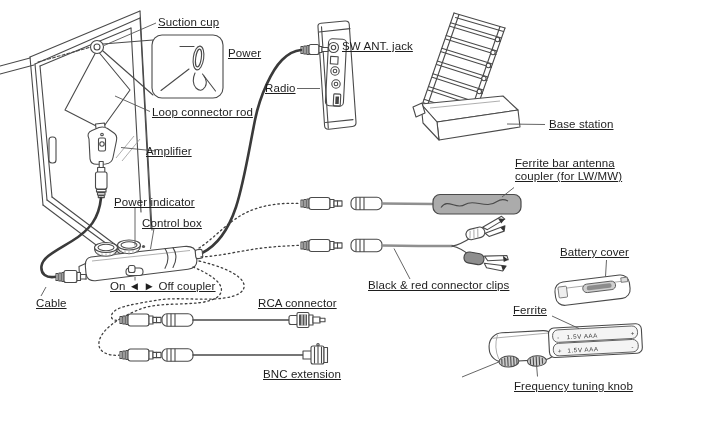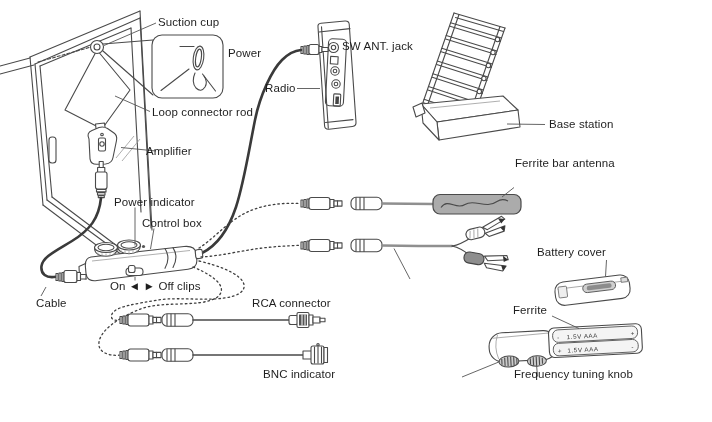--- a/index.html
+++ b/index.html
@@ -1,20 +1,20 @@
 <!DOCTYPE html>
 <html><head>
 <meta charset="utf-8">
 <style>
   html,body{margin:0;padding:0;background:#fff;}
   .stage{position:relative;width:712px;height:422px;background:#ffffff;overflow:hidden;
          font-family:"Liberation Sans",sans-serif;}
   .stage svg{position:absolute;left:0;top:0;}
   .lbl{position:absolute;font-size:11.5px;line-height:12px;color:#1e1e1e;white-space:nowrap;
-       letter-spacing:.1px;z-index:5;}
+       letter-spacing:.1px;z-index:5;text-decoration:underline;}
   .art{stroke:#4a4a4a;fill:none;stroke-width:1.1;stroke-linecap:round;stroke-linejoin:round;}
   .wfill{fill:#ffffff;}
   .dotted{stroke:#3f3f3f;stroke-width:1.3;fill:none;stroke-dasharray:1.6 3;stroke-linecap:round;}
   .thick{stroke:#3a3a3a;stroke-width:2.6;fill:none;stroke-linecap:round;}
   .gcable{stroke:#8f8f8f;stroke-width:2.3;fill:none;stroke-linecap:round;}
   .thin{stroke:#4a4a4a;stroke-width:1.6;fill:none;stroke-linecap:round;}
   .leader{stroke:#555;stroke-width:.9;fill:none;}
   .lt{stroke:#9a9a9a;stroke-width:.8;fill:none;}
   .btxt{font-family:"Liberation Sans",sans-serif;font-size:6.2px;fill:#333;letter-spacing:.6px;}
 </style>
@@ -307,23 +307,25 @@
   </g>
 </svg>
 
   <span class="lbl" style="left:158px;top:16px">Suction cup</span>
   <span class="lbl" style="left:228px;top:47px">Power</span>
   <span class="lbl" style="left:152px;top:106px">Loop connector rod</span>
   <span class="lbl" style="left:146px;top:145px">Amplifier</span>
   <span class="lbl" style="left:114px;top:196px">Power indicator</span>
   <span class="lbl" style="left:142px;top:217px">Control box</span>
   <span class="lbl" style="left:36px;top:297px">Cable</span>
-  <span class="lbl" style="left:110px;top:280px">On ◄ ► Off clips</span>
+  <span class="lbl" style="left:110px;top:280px">On ◄ ► Off coupler</span>
   <span class="lbl" style="left:265px;top:82px">Radio</span>
   <span class="lbl" style="left:342px;top:40px">SW ANT. jack</span>
   <span class="lbl" style="left:549px;top:118px">Base station</span>
   <span class="lbl" style="left:515px;top:157px">Ferrite bar antenna</span>
-  <span class="lbl" style="left:537px;top:246px">Battery cover</span>
+  <span class="lbl" style="left:515px;top:170px">coupler (for LW/MW)</span>
+  <span class="lbl" style="left:368px;top:279px">Black &amp; red connector clips</span>
+  <span class="lbl" style="left:560px;top:246px">Battery cover</span>
   <span class="lbl" style="left:513px;top:304px">Ferrite</span>
-  <span class="lbl" style="left:252px;top:297px">RCA connector</span>
-  <span class="lbl" style="left:263px;top:368px">BNC indicator</span>
-  <span class="lbl" style="left:514px;top:368px">Frequency tuning knob</span>
+  <span class="lbl" style="left:258px;top:297px">RCA connector</span>
+  <span class="lbl" style="left:263px;top:368px">BNC extension</span>
+  <span class="lbl" style="left:514px;top:380px">Frequency tuning knob</span>
 </div>
 
 </body></html>

